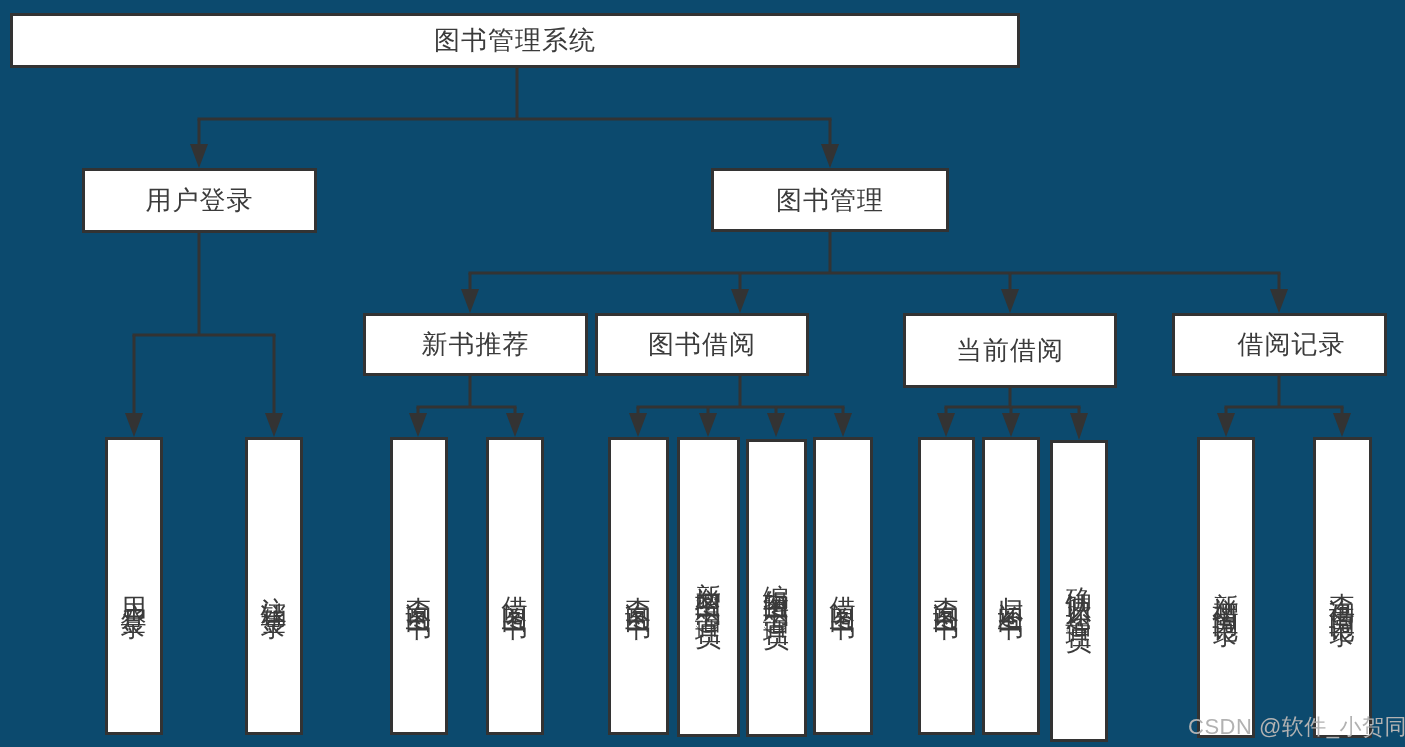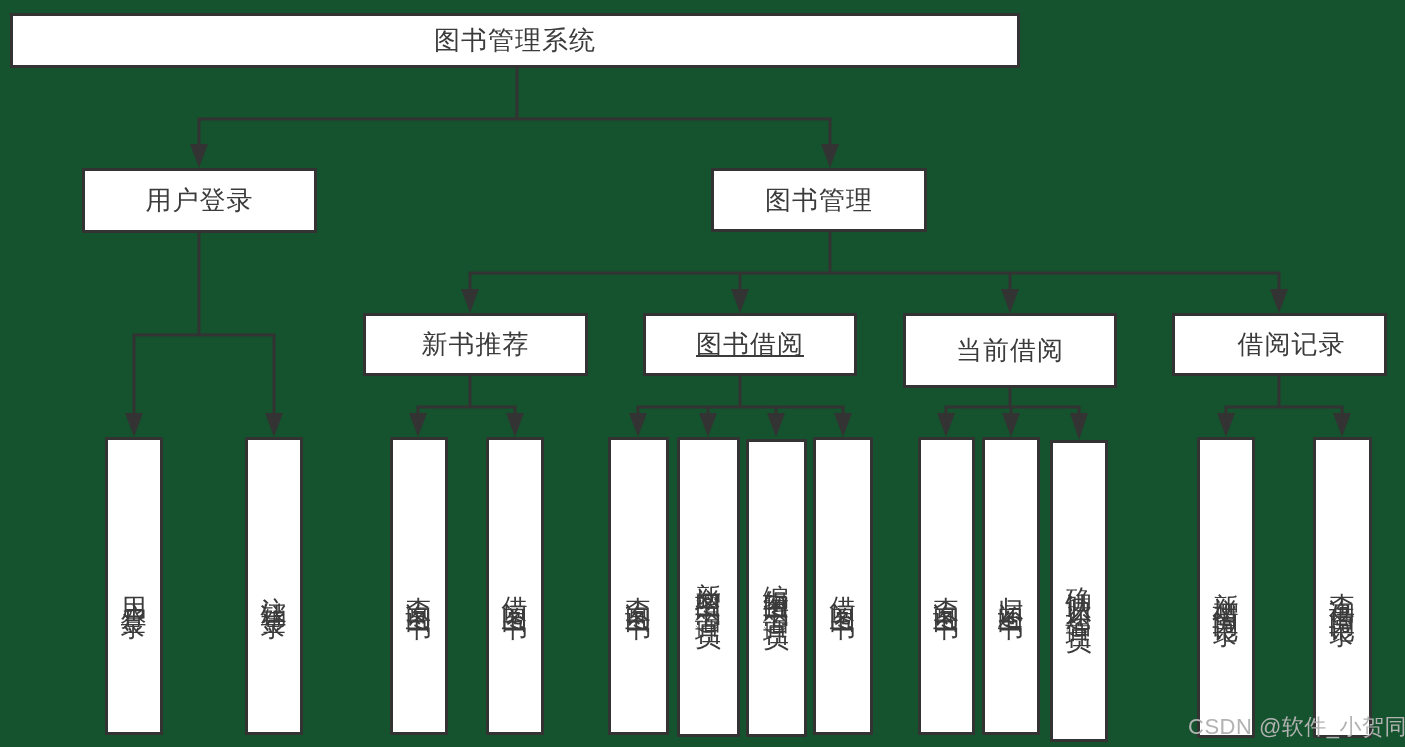--- a/index.html
+++ b/index.html
@@ -4,21 +4,21 @@
 <style>
   * { margin: 0; padding: 0; box-sizing: border-box; }
   html, body { background: #ffffff; }
   body {
     font-family: "Liberation Sans", "DejaVu Sans", sans-serif;
     width: 1405px; height: 747px; overflow: hidden;
   }
   .canvas {
     position: relative;
     width: 1405px; height: 747px;
-    background: #14532d;
+    background: #0c4a6e;
     text-align: right;
   }
   .connectors {
     position: absolute; left: 0; top: 0;
     width: 1405px; height: 747px;
     z-index: 1;
   }
   .node {
     position: absolute;
     background: #ffffff;
@@ -127,24 +127,24 @@
       <line x1="1226" y1="407" x2="1226" y2="419"></line>
       <polygon points="1217,413 1235,413 1226,437"></polygon>
       <line x1="1342" y1="407" x2="1342" y2="419"></line>
       <polygon points="1333,413 1351,413 1342,437"></polygon>
     </g>
   </svg>
 
   <div class="node" style="left:10px; top:13px; width:1010px; height:55px;">图书管理系统</div>
 
   <div class="node" style="left:82px; top:168px; width:235px; height:65px;">用户登录</div>
-  <div class="node" style="left:711px; top:168px; width:216px; height:64px;">图书管理</div>
+  <div class="node" style="left:711px; top:168px; width:238px; height:64px;">图书管理</div>
 
   <div class="node" style="left:363px; top:313px; width:225px; height:63px;">新书推荐</div>
-  <div class="node" style="left:643px; top:313px; width:214px; height:63px;text-decoration:underline;">图书借阅</div>
+  <div class="node" style="left:595px; top:313px; width:214px; height:63px;">图书借阅</div>
   <div class="node" style="left:903px; top:313px; width:214px; height:75px;">当前借阅</div>
   <div class="node" style="left:1172px; top:313px; width:215px; height:63px;padding-left:24px;">借阅记录</div>
 
   <div class="node vertical" style="left:105px; top:437px; width:58px; height:298px;">用户登录</div>
   <div class="node vertical" style="left:245px; top:437px; width:58px; height:298px;">注销登录</div>
 
   <div class="node vertical" style="left:390px; top:437px; width:58px; height:298px;">查询图书</div>
   <div class="node vertical" style="left:486px; top:437px; width:58px; height:298px;">借阅图书</div>
 
   <div class="node vertical" style="left:608px; top:437px; width:61px; height:298px;">查询图书</div>

